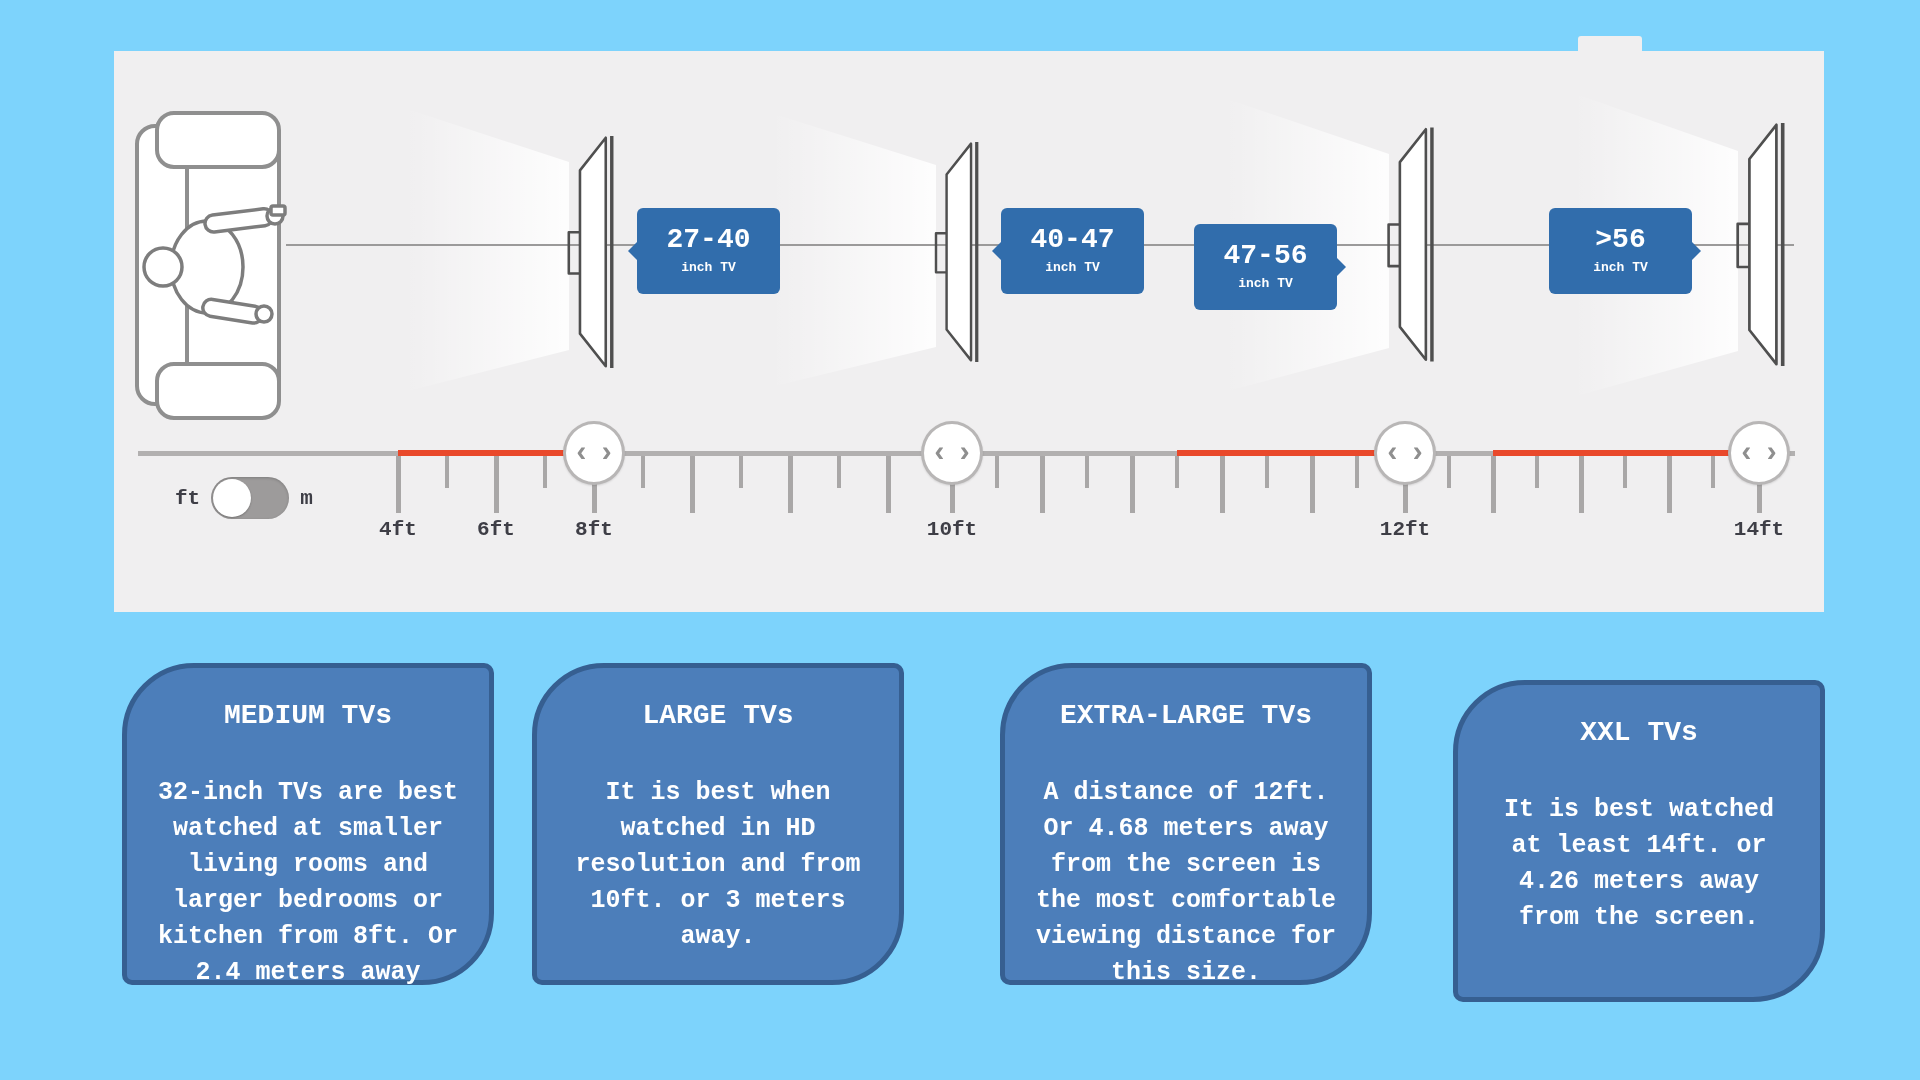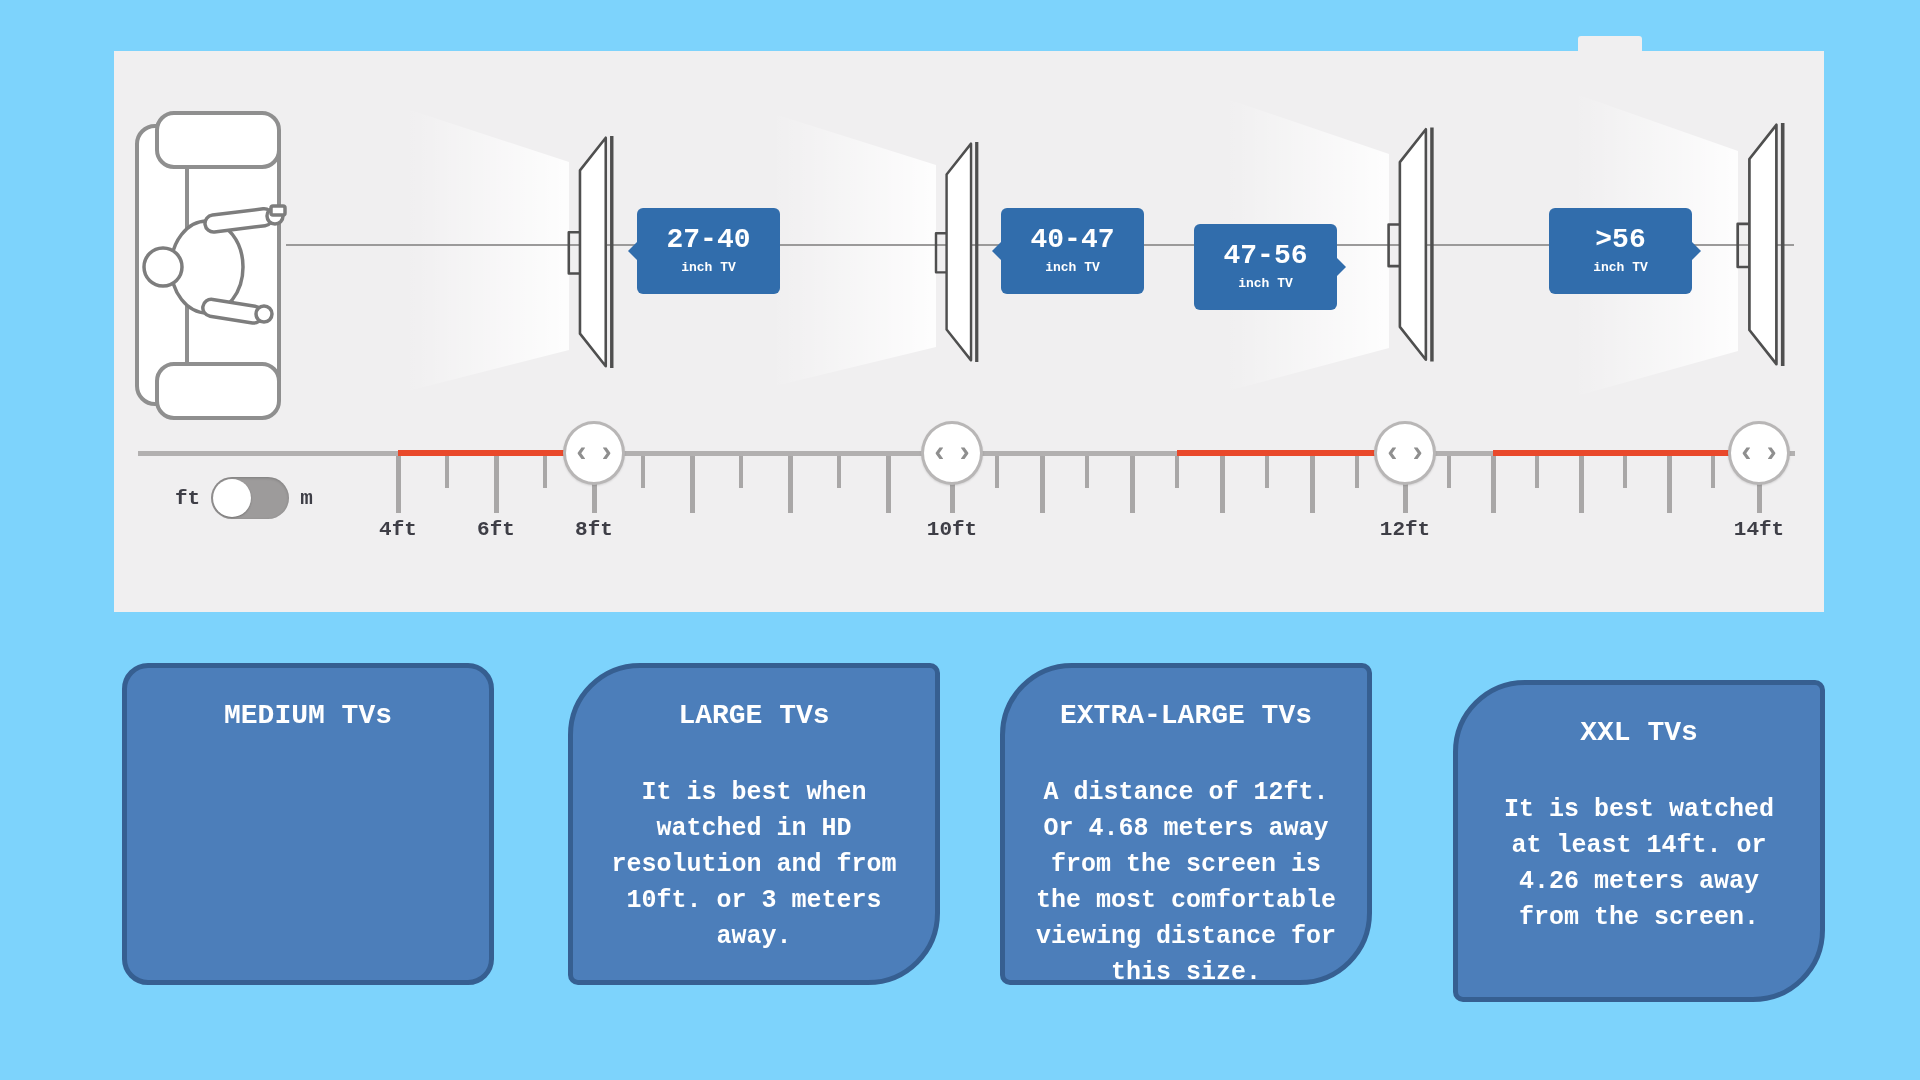--- a/index.html
+++ b/index.html
@@ -49,21 +49,21 @@
     box-shadow:inset 0 1px 3px rgba(0,0,0,0.2);}
   .toggle-knob{position:absolute;left:2px;top:2px;width:38px;height:38px;background:#ffffff;border-radius:50%;
     box-shadow:0 1px 2px rgba(0,0,0,0.25);}
   
   .card{
     position:absolute;top:663px;width:372px;height:322px;background:#4c7eba;border:5px solid #365f91;
     border-radius:72px 10px 72px 10px;color:#ffffff;text-align:center;z-index:6;
   }
   .card .card-title{margin-top:32px;font-size:28px;font-weight:bold;}
   .card .card-body{margin-top:44px;padding:0 25px;font-size:25px;font-weight:bold;line-height:36px;}
-  .card1{left:122px;border-radius:26px;} .card2{left:568px;} .card3{left:1000px;} .card4{left:1453px;margin-top:17px;}
+  .card1{left:122px;} .card2{left:532px;} .card3{left:1000px;} .card4{left:1453px;margin-top:17px;}
 </style>
 </head>
 <body>
 
 <div id="stage">
 
   <div class="panel"></div>
   <div class="panel-tab"></div>
 
   <svg class="glow" style="left:404px;top:100px" width="165" height="300" viewBox="0 0 165 300">
@@ -221,20 +221,21 @@
   <div class="unit-toggle">
     <span class="ulabel">ft</span>
     <div class="toggle-pill">
       <div class="toggle-knob"></div>
     </div>
     <span class="ulabel">m</span>
   </div>
 
   <div class="card card1">
     <div class="card-title">MEDIUM TVs</div>
+    <div class="card-body">32-inch TVs are best watched at smaller living rooms and larger bedrooms or kitchen from 8ft. Or 2.4 meters away</div>
   </div>
   <div class="card card2">
     <div class="card-title">LARGE TVs</div>
     <div class="card-body">It is best when watched in HD resolution and from 10ft. or 3 meters away.</div>
   </div>
   <div class="card card3">
     <div class="card-title">EXTRA-LARGE TVs</div>
     <div class="card-body">A distance of 12ft. Or 4.68 meters away from the screen is the most comfortable viewing distance for this size.</div>
   </div>
   <div class="card card4">

